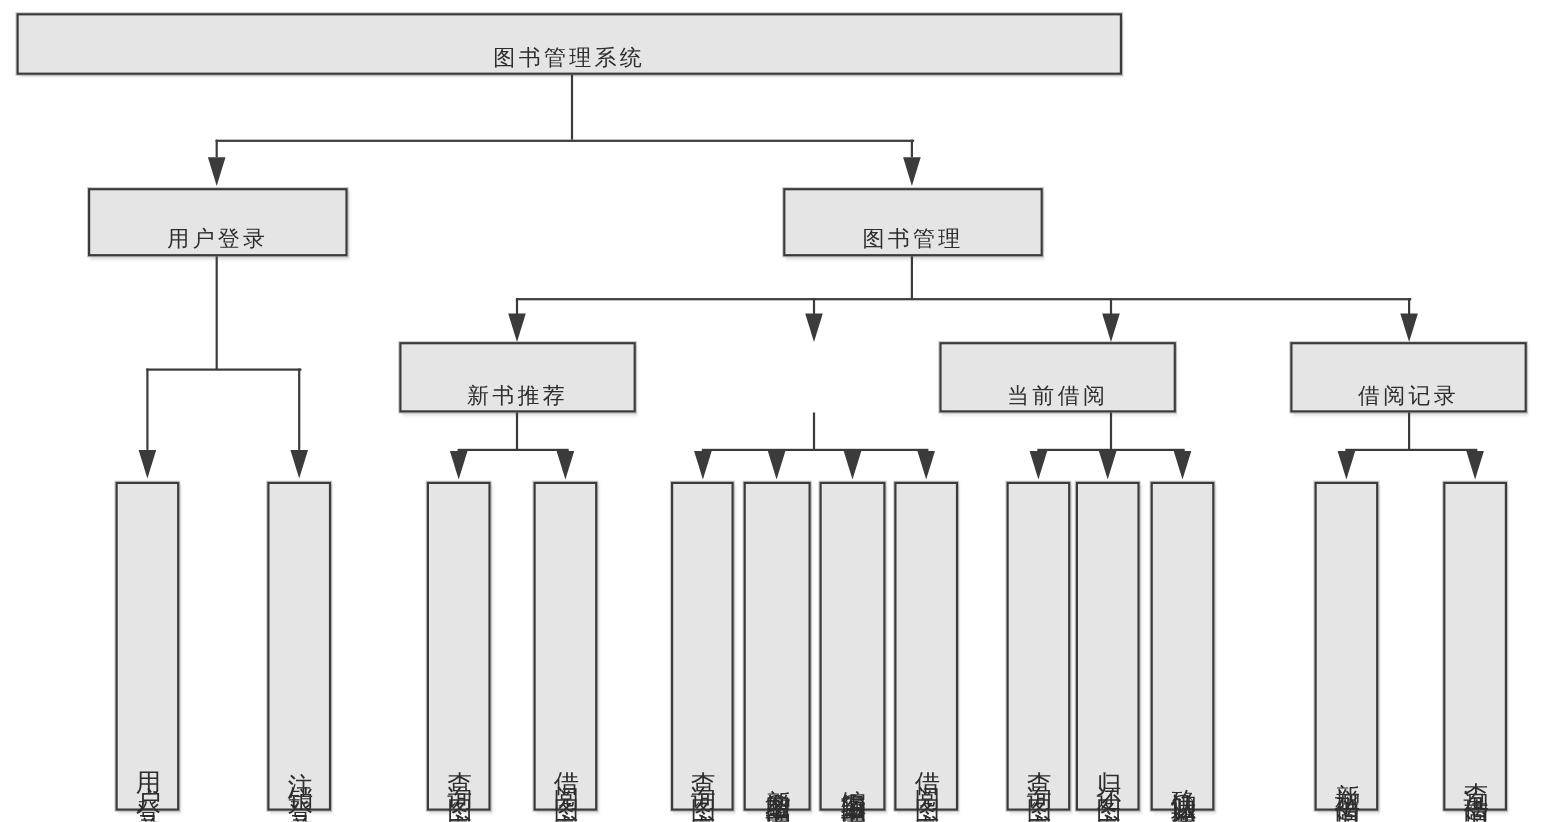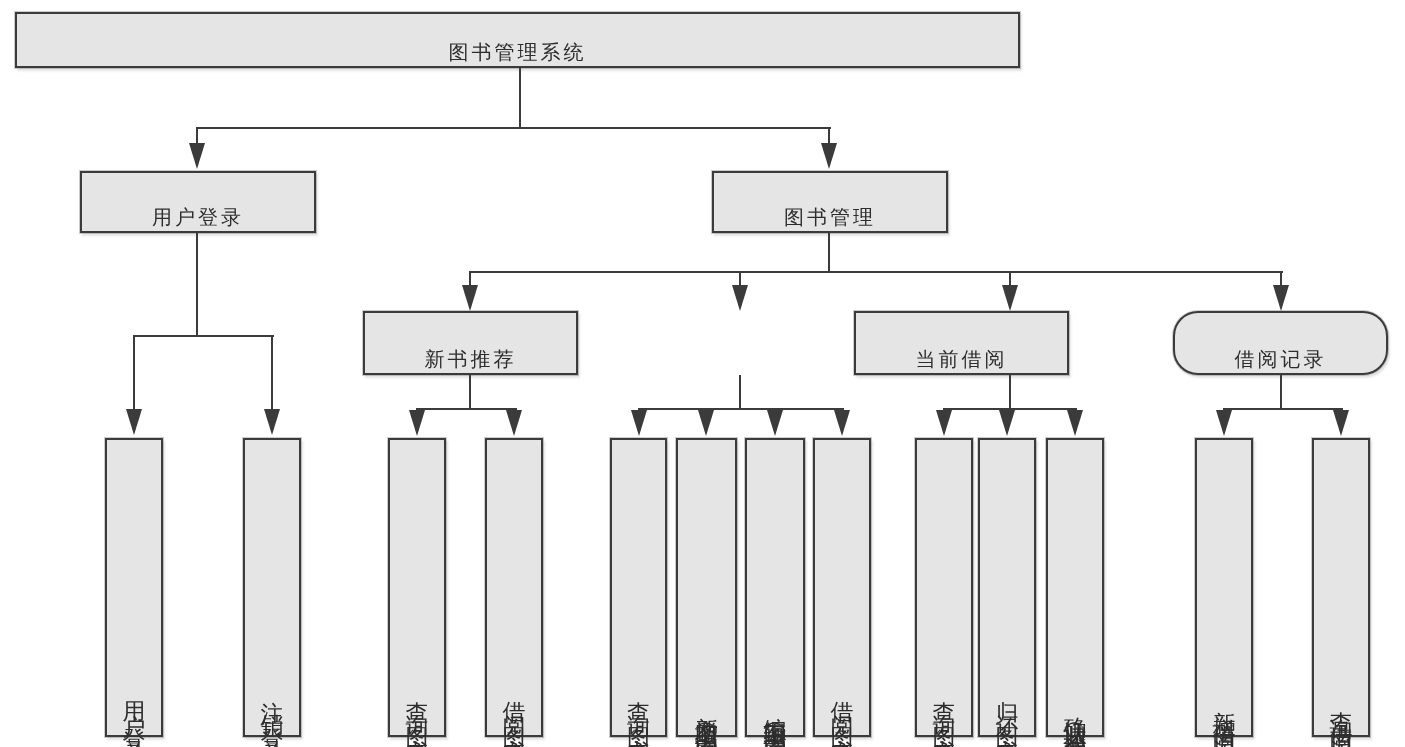--- a/index.html
+++ b/index.html
@@ -101,21 +101,21 @@
   <div class="arrow" style="left:732px;top:285px;"></div>
   <div class="arrow" style="left:1002px;top:285px;"></div>
   <div class="arrow" style="left:1273px;top:285px;"></div>
 
   <div class="box hbox" style="left:363px;top:311px;width:215px;height:64px;">
     <span>新书推荐</span>
   </div>
   <div class="box hbox" style="left:854px;top:311px;width:215px;height:64px;">
     <span>当前借阅</span>
   </div>
-  <div class="box hbox" style="left:1173px;top:311px;width:215px;height:64px;border-radius:25px;">
+  <div class="box hbox" style="left:1173px;top:311px;width:215px;height:64px;">
     <span>借阅记录</span>
   </div>
 
   <div class="line" style="left:469px;top:375px;width:2px;height:34px;"></div>
   <div class="line" style="left:416px;top:408px;width:101px;height:2px;"></div>
   <div class="arrow" style="left:409px;top:410px;"></div>
   <div class="arrow" style="left:506px;top:410px;"></div>
 
   <div class="line" style="left:739px;top:375px;width:2px;height:34px;"></div>
   <div class="line" style="left:638px;top:408px;width:206px;height:2px;"></div>

